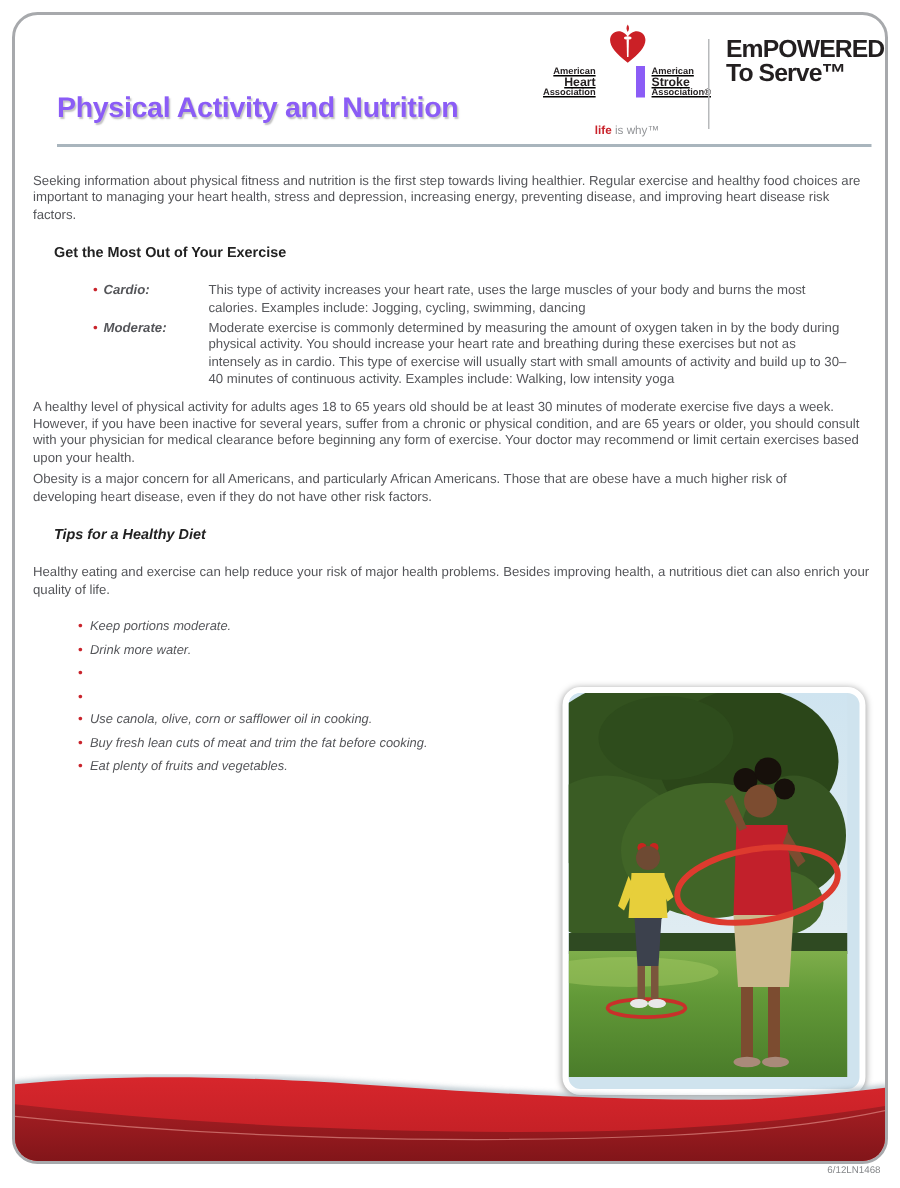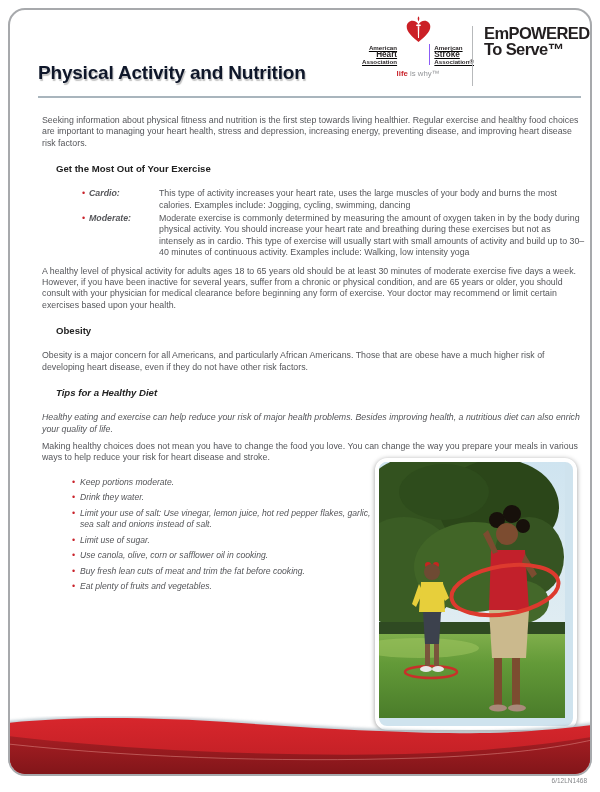--- a/index.html
+++ b/index.html
@@ -14,58 +14,58 @@
   .card{
     position:absolute;left:8px;top:8px;width:584px;height:768px;
     box-sizing:border-box;background:#fff;border:2px solid #a7a9ac;
     border-radius:17px;overflow:hidden;
   }
 
   
   .header{position:relative;height:96px;}
   .title{
     position:absolute;left:28px;top:52px;
-    font-size:19px;font-weight:bold;color:#0f172a;letter-spacing:-0.2px;
+    font-size:19px;font-weight:bold;color:#8b5cf6;letter-spacing:-0.2px;
     text-shadow:1px 1.5px 1px rgba(120,120,120,0.45);
   }
   .rule{position:absolute;left:28px;right:9px;top:86px;height:2px;background:#a9b5bd;}
 
   .logo{position:absolute;left:352px;top:6px;width:112px;text-align:center;}
   .heart-svg{display:block;margin:0 auto;}
   .logo-cols{display:flex;justify-content:space-between;align-items:stretch;margin-top:1px;text-decoration:underline;}
   .lg-col{color:#231f20;line-height:7px;}
   .lg-col.left{text-align:right;padding-right:4px;}
-  .lg-col.right{text-align:left;padding-left:4px;border-left:1px solid #8b5cf6;}
+  .lg-col.right{text-align:left;padding-left:4px;border-left:6px solid #8b5cf6;}
   .lg-sm{font-size:6.2px;font-weight:bold;display:block;}
   .lg-big{font-size:8.2px;font-weight:bold;display:block;}
-  .tagline{margin-top:4px;font-size:7.8px;color:#939598;}
+  .tagline{margin-top:17px;font-size:7.8px;color:#939598;}
   .tagline .life{color:#c9232b;font-weight:bold;}
   .logo-divider{position:absolute;left:462px;top:16px;height:60px;width:1px;background:#b7b9bb;}
   .empowered{
     position:absolute;left:474px;top:16px;color:#231f20;font-weight:bold;
     font-size:16.5px;line-height:15.5px;letter-spacing:-0.6px;white-space:nowrap;
   }
 
   
-  .content{position:relative;padding:0 9px 0 32px;color:#55565a;}
+  .content{position:relative;padding:0 9px 0 12px;color:#55565a;}
   p{margin:0;font-size:8.8px;line-height:11.4px;color:#55565a;}
   .intro{margin-top:9px;}
   h3.section{margin:14px;font-size:9.6px;line-height:11px;font-weight:bold;color:#222222;}
   .h-exercise{margin-top:16px;}
   .lead{margin-top:3px;}
   .def{margin-top:3px;}
   .def-item{display:flex;padding-left:40px;margin-top:2px;}
   .def-bullet{color:#c9232b;font-size:9px;line-height:11.4px;width:7px;flex:none;}
   .def-label{width:47px;flex:none;font-size:8.8px;line-height:11.4px;font-style:italic;font-weight:bold;color:#55565a;}
   .def-text{width:428px;flex:none;font-size:8.8px;line-height:11.4px;margin-left:23px;}
   .closing{margin-top:7px;}
   .h-obesity{margin-top:19px;}
   .p-obesity{margin-top:3px;width:520px;}
   .h-diet{margin-top:21px;font-style:italic;}
-  .p-diet1{margin-top:3px;font-style:italic;}
+  .p-diet1{margin-top:3px;}
   .p-diet2{margin-top:6px;}
   ul.tips{list-style:none;margin:13px 0 0 0;padding:0 0 0 30px;}
   ul.tips li{display:flex;margin-bottom:4.6px;}
   .tip-bullet{color:#c9232b;font-size:9px;line-height:11px;width:8px;flex:none;}
   .tip-text{width:296px;font-size:8.6px;line-height:11px;font-style:italic;color:#55565a;}
 
   
   .photo{
     position:absolute;left:365px;top:448px;width:194px;height:264px;
     border:4px solid #ffffff;border-radius:12px;overflow:hidden;
@@ -133,43 +133,39 @@
         </div>
         <div class="def-item">
           <span class="def-bullet">•</span>
           <span class="def-label">Moderate:</span>
           <span class="def-text">Moderate exercise is commonly determined by measuring the amount of oxygen taken in by the body during physical activity. You should increase your heart rate and breathing during these exercises but not as intensely as in cardio. This type of exercise will usually start with small amounts of activity and build up to 30–40 minutes of continuous activity. Examples include: Walking, low intensity yoga</span>
         </div>
       </div>
 
       <p class="closing">A healthy level of physical activity for adults ages 18 to 65 years old should be at least 30 minutes of moderate exercise five days a week. However, if you have been inactive for several years, suffer from a chronic or physical condition, and are 65 years or older, you should consult with your physician for medical clearance before beginning any form of exercise. Your doctor may recommend or limit certain exercises based upon your health.</p>
 
-      <h3 class="section h-obesity">Obesity</h3>
       <p class="p-obesity">Obesity is a major concern for all Americans, and particularly African Americans. Those that are obese have a much higher risk of developing heart disease, even if they do not have other risk factors.</p>
 
       <h3 class="section h-diet">Tips for a Healthy Diet</h3>
       <p class="p-diet1">Healthy eating and exercise can help reduce your risk of major health problems. Besides improving health, a nutritious diet can also enrich your quality of life.</p>
-      <p class="p-diet2">Making healthy choices does not mean you have to change the food you love. You can change the way you prepare your meals in various ways to help reduce your risk for heart disease and stroke.</p>
 
       <ul class="tips">
         <li>
             <span class="tip-bullet">•</span>
             <span class="tip-text">Keep portions moderate.</span>
           </li>
         <li>
             <span class="tip-bullet">•</span>
-            <span class="tip-text">Drink they water.</span>
-          </li>
-        <li>
-            <span class="tip-bullet">•</span>
-            <span class="tip-text">Limit your use of salt: Use vinegar, lemon juice, hot red pepper flakes, garlic, sea salt and onions instead of salt.</span>
-          </li>
-        <li>
-            <span class="tip-bullet">•</span>
-            <span class="tip-text">Limit use of sugar.</span>
+            <span class="tip-text">Drink more water.</span>
+          </li>
+        <li>
+            <span class="tip-bullet">•</span>
+          </li>
+        <li>
+            <span class="tip-bullet">•</span>
           </li>
         <li>
             <span class="tip-bullet">•</span>
             <span class="tip-text">Use canola, olive, corn or safflower oil in cooking.</span>
           </li>
         <li>
             <span class="tip-bullet">•</span>
             <span class="tip-text">Buy fresh lean cuts of meat and trim the fat before cooking.</span>
           </li>
         <li>

